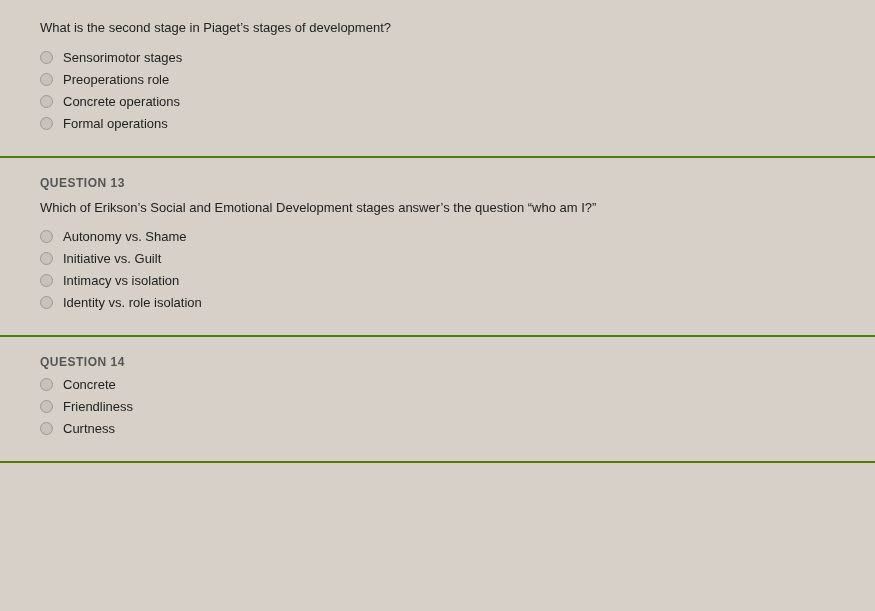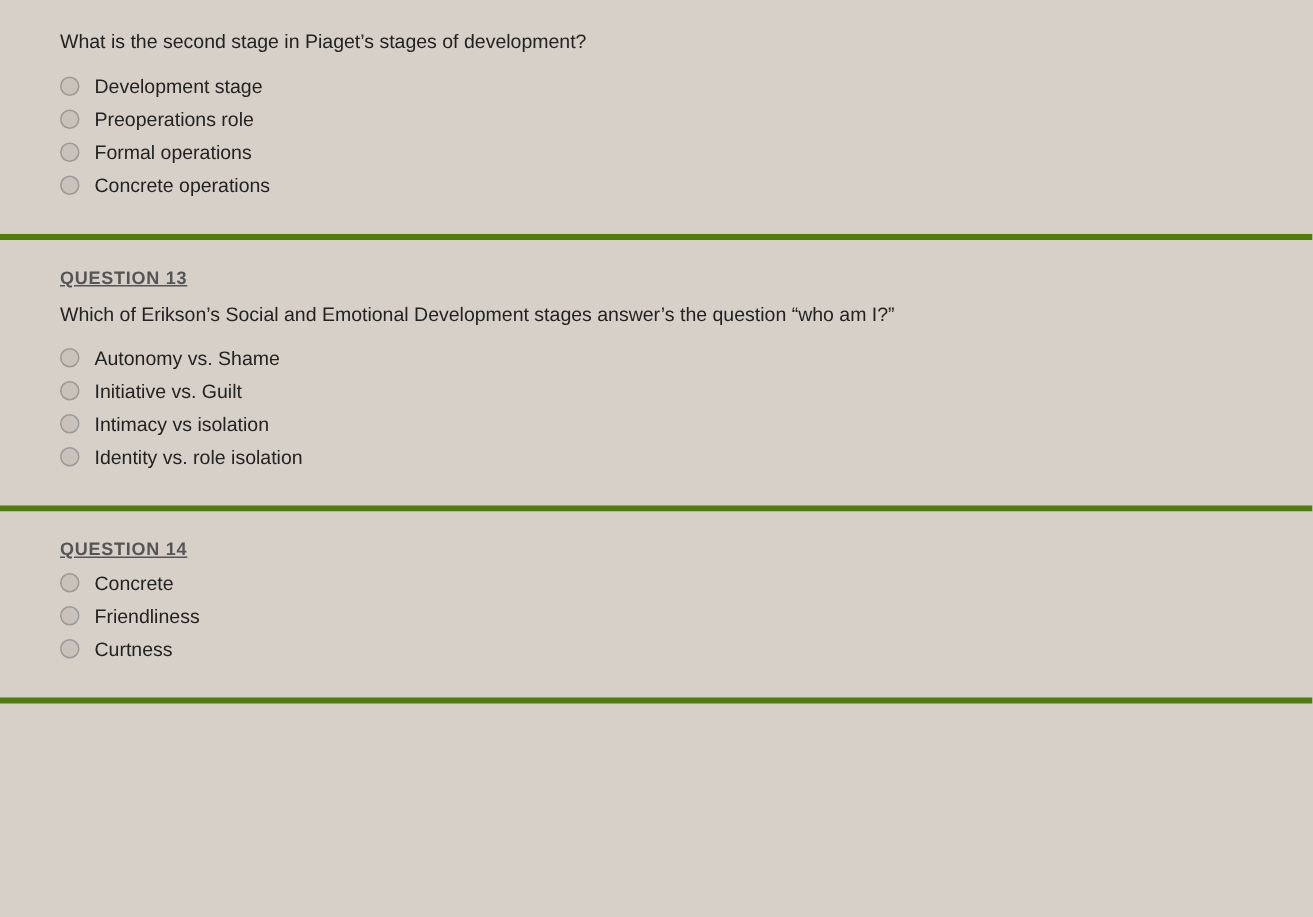--- a/index.html
+++ b/index.html
@@ -19,30 +19,29 @@
 
     .page-container {
       background-color: #d6d0c8;
       padding: 0;
       width: 875px;
     }
 
     .question-block {
       background-color: #d6d0c8;
       padding: 18px 40px 18px 40px;
-      border-bottom: 4px solid #4d7c0f;
+      border-bottom: 2px solid #4d7c0f;
     }
 
     .question-label {
       font-size: 12px;
       font-weight: bold;
       color: #555;
       margin-bottom: 8px;
       letter-spacing: 0.5px;
-      text-decoration: underline;
     }
 
     .options-list {
       list-style: none;
       padding: 0;
       margin: 0;
     }
 
     .option-item {
       display: flex;
@@ -73,33 +72,33 @@
 </head>
 <body>
 
 <div class="page-container">
 
   <div class="question-block">
     <p class="question-text">What is the second stage in Piaget’s stages of development?</p>
     <ul class="options-list">
       <li class="option-item">
         <span class="radio-circle"></span>
-        <span>Development stage</span>
+        <span>Sensorimotor stages</span>
       </li>
       <li class="option-item">
         <span class="radio-circle"></span>
         <span>Preoperations role</span>
       </li>
       <li class="option-item">
         <span class="radio-circle"></span>
-        <span>Formal operations</span>
+        <span>Concrete operations</span>
       </li>
       <li class="option-item">
         <span class="radio-circle"></span>
-        <span>Concrete operations</span>
+        <span>Formal operations</span>
       </li>
     </ul>
   </div>
 
   <div class="question-block">
     <p class="question-label">QUESTION 13</p>
     <p class="question-text">Which of Erikson’s Social and Emotional Development stages answer’s the question “who am I?”</p>
     <ul class="options-list">
       <li class="option-item">
         <span class="radio-circle"></span>

